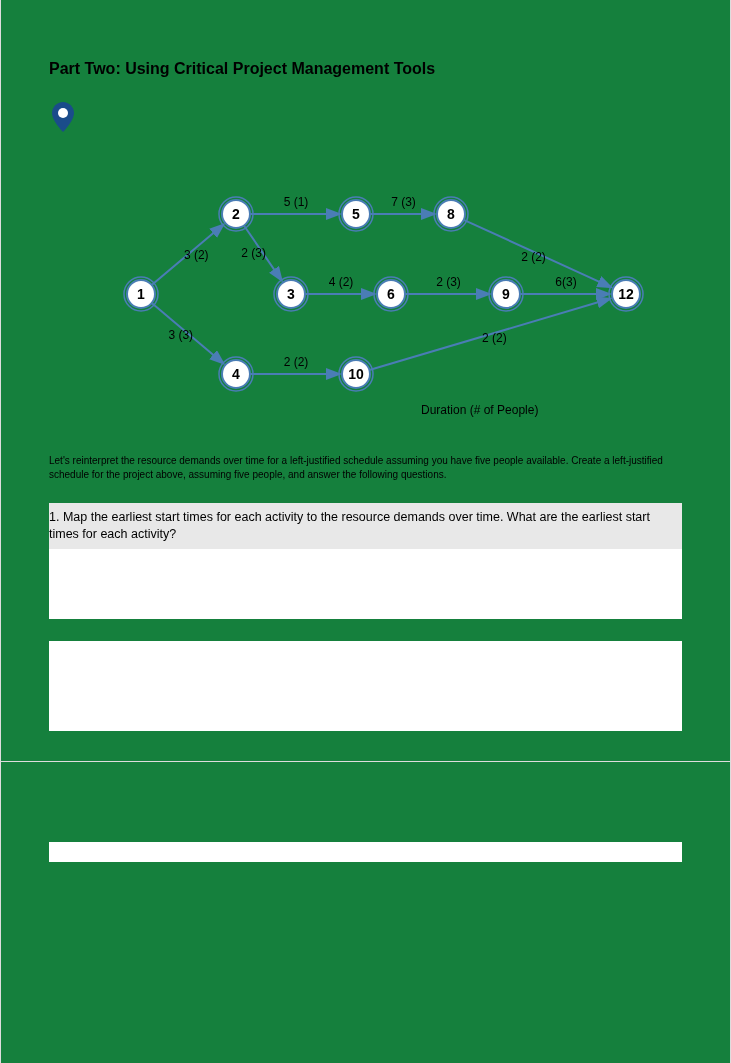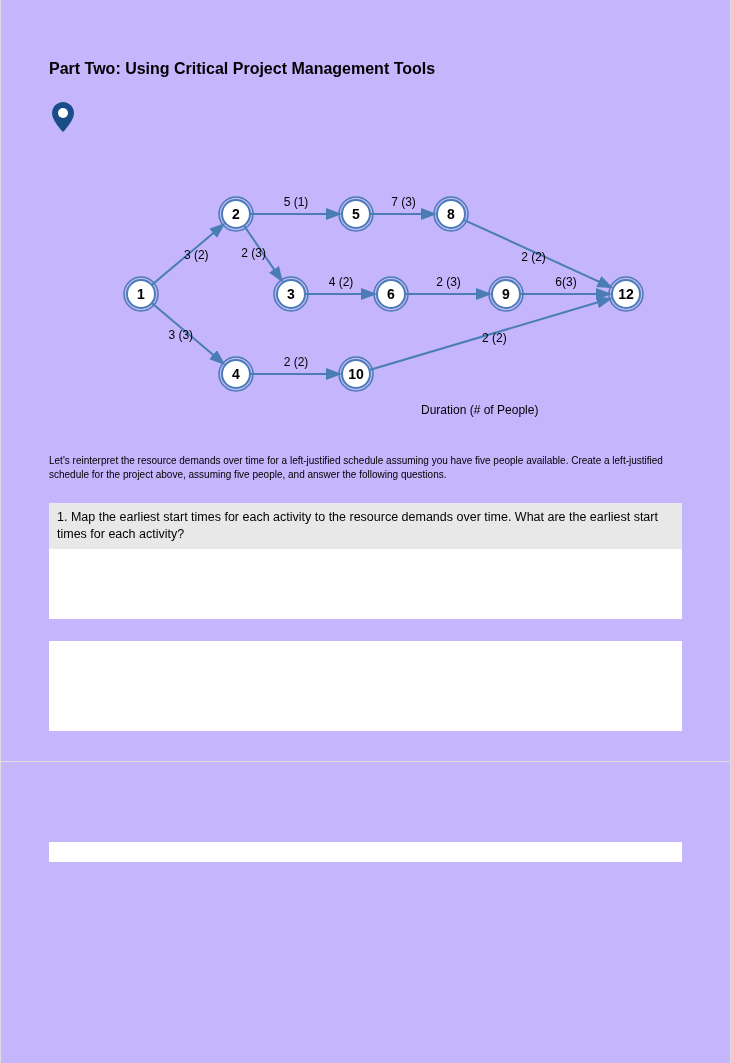--- a/index.html
+++ b/index.html
@@ -6,21 +6,21 @@
     margin: 0;
     padding: 0;
     background: #f0f0f0;
     font-family: Arial, Helvetica, sans-serif;
     font-size: 13px;
     color: #000;
   }
   .page-wrap {
     width: 731px;
     margin: 0 auto;
-    background: #c4b5fd;
+    background: #15803d;
     box-sizing: border-box;
     border-left: 1px solid #ddd;
     border-right: 1px solid #ddd;
     min-height: 1063px;
   }
   .content {
     padding: 60px 48px 40px 48px;
   }
   h2.title {
     font-size: 16px;
@@ -91,21 +91,21 @@
     font-size: 10px;
     line-height: 1.35;
     margin: 0 0 22px 0;
   }
   .question-box {
     background: #fff;
     margin-bottom: 22px;
   }
   .question-header {
     background: #e8e8e8;
-    padding: 6px 8px;
+    padding: 6px 0;
     font-size: 12.5px;
     line-height: 1.35;
   }
   .q3-header em { font-style: italic; }
   .answer-space {
     min-height: 70px;
   }
   .page-break {
     border-top: 1px solid #ddd;
     margin: 30px -48px 80px -48px;

